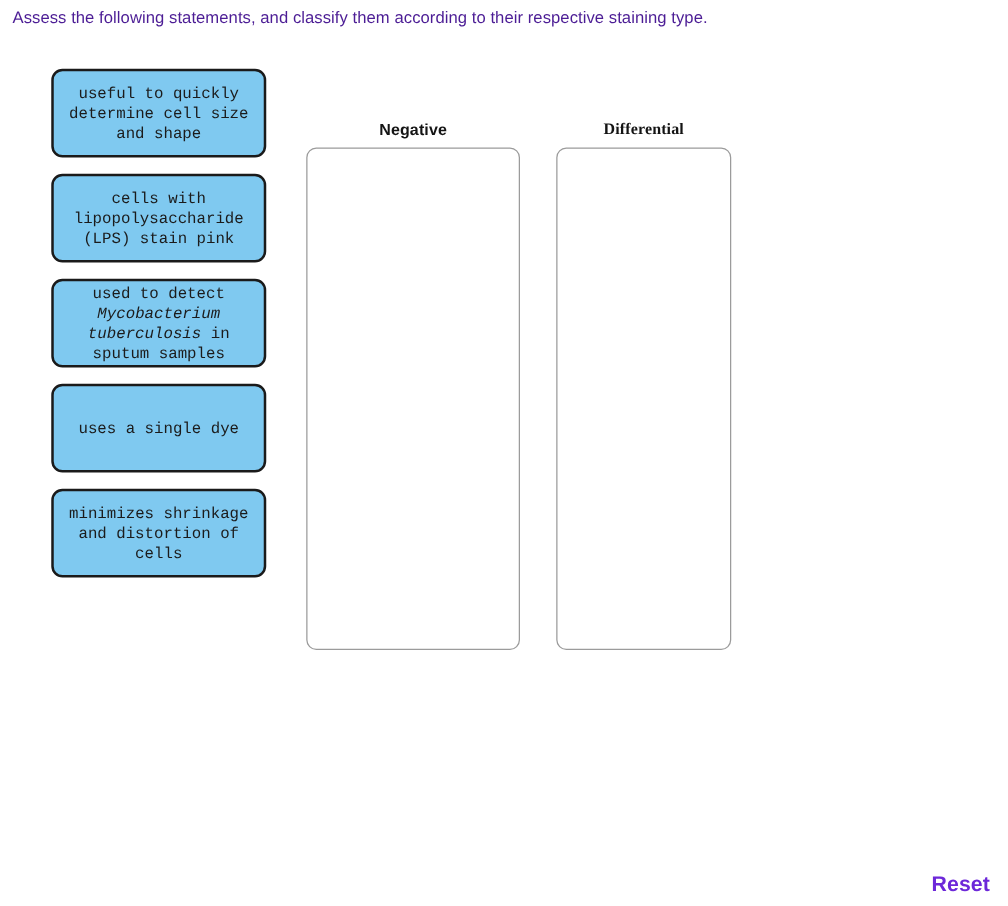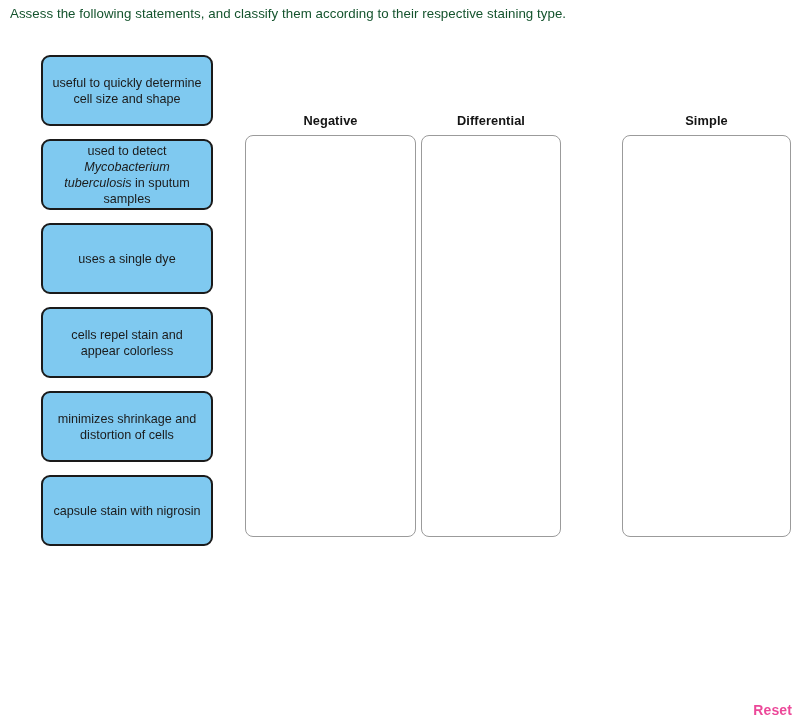--- a/index.html
+++ b/index.html
@@ -17,21 +17,21 @@
   }
 
   
   .instruction {
     position: absolute;
     left: 10px;
     top: 5px;
     width: 780px;
     font-size: 13.3px;
     line-height: 18px;
-    color: #14532d;
+    color: #4c1d95;
     letter-spacing: 0.05px;
   }
 
   
   .tile-column {
     position: absolute;
     left: 41px;
     top: 55px;
     width: 172px;
   }
@@ -46,20 +46,21 @@
     display: flex;
     align-items: center;
     justify-content: center;
     text-align: center;
     padding: 2px 7px;
     font-size: 12.6px;
     line-height: 16px;
     color: #1b1b1b;
     cursor: move;
     user-select: none;
+    font-family: Liberation Mono, monospace;
   }
   .tile-text {
     display: block;
     width: 100%;
   }
   .tile-text em {
     font-style: italic;
   }
 
   
@@ -67,24 +68,23 @@
     position: absolute;
     left: 245px;
     top: 96px;
     width: 548px;
     height: 430px;
   }
   .zone-wrap {
     position: absolute;
     top: 0;
     width: 172px;
-    margin-top: 17px;
   }
   .zone-wrap.z0 { left: 0px;   width: 171px; }
-  .zone-wrap.z1 { left: 176px; width: 140px; }
+  .zone-wrap.z1 { left: 200px; width: 140px; font-family: Liberation Serif, serif; }
   .zone-wrap.z2 { left: 377px; width: 169px; }
 
   .zone-header {
     text-align: center;
     font-size: 12.8px;
     font-weight: bold;
     color: #141414;
     line-height: 15px;
     padding-bottom: 7px;
     letter-spacing: 0.1px;
@@ -95,62 +95,55 @@
     background: #ffffff;
     border: 1px solid #9b9b9b;
     border-radius: 8px;
   }
 
   
   .reset {
     position: absolute;
     right: 14px;
     bottom: 7px;
-    font-size: 14px;
+    font-size: 17px;
     font-weight: bold;
-    color: #ec4899;
+    color: #6d28d9;
     cursor: pointer;
     user-select: none;
     letter-spacing: 0.1px;
   }
 </style>
 </head>
 <body>
 
 <div class="instruction">Assess the following statements, and classify them according to their respective staining type.</div>
 
 <div class="tile-column">
     <div class="tile">
       <span class="tile-text">useful to quickly determine cell size and shape</span>
     </div>
     <div class="tile">
+      <span class="tile-text">cells with lipopolysaccharide (LPS) stain pink</span>
+    </div>
+    <div class="tile">
       <span class="tile-text">used to detect <em>Mycobacterium tuberculosis</em> in sputum samples</span>
     </div>
     <div class="tile">
       <span class="tile-text">uses a single dye</span>
     </div>
     <div class="tile">
-      <span class="tile-text">cells repel stain and appear colorless</span>
-    </div>
-    <div class="tile">
       <span class="tile-text">minimizes shrinkage and distortion of cells</span>
-    </div>
-    <div class="tile">
-      <span class="tile-text">capsule stain with nigrosin</span>
     </div>
   </div>
 
 <div class="zones">
     <div class="zone-wrap z0">
       <div class="zone-header">Negative</div>
       <div class="zone-box"></div>
     </div>
     <div class="zone-wrap z1">
       <div class="zone-header">Differential</div>
       <div class="zone-box"></div>
     </div>
-    <div class="zone-wrap z2">
-      <div class="zone-header">Simple</div>
-      <div class="zone-box"></div>
-    </div>
   </div>
 
 <div class="reset">Reset</div>
 
 </body></html>

